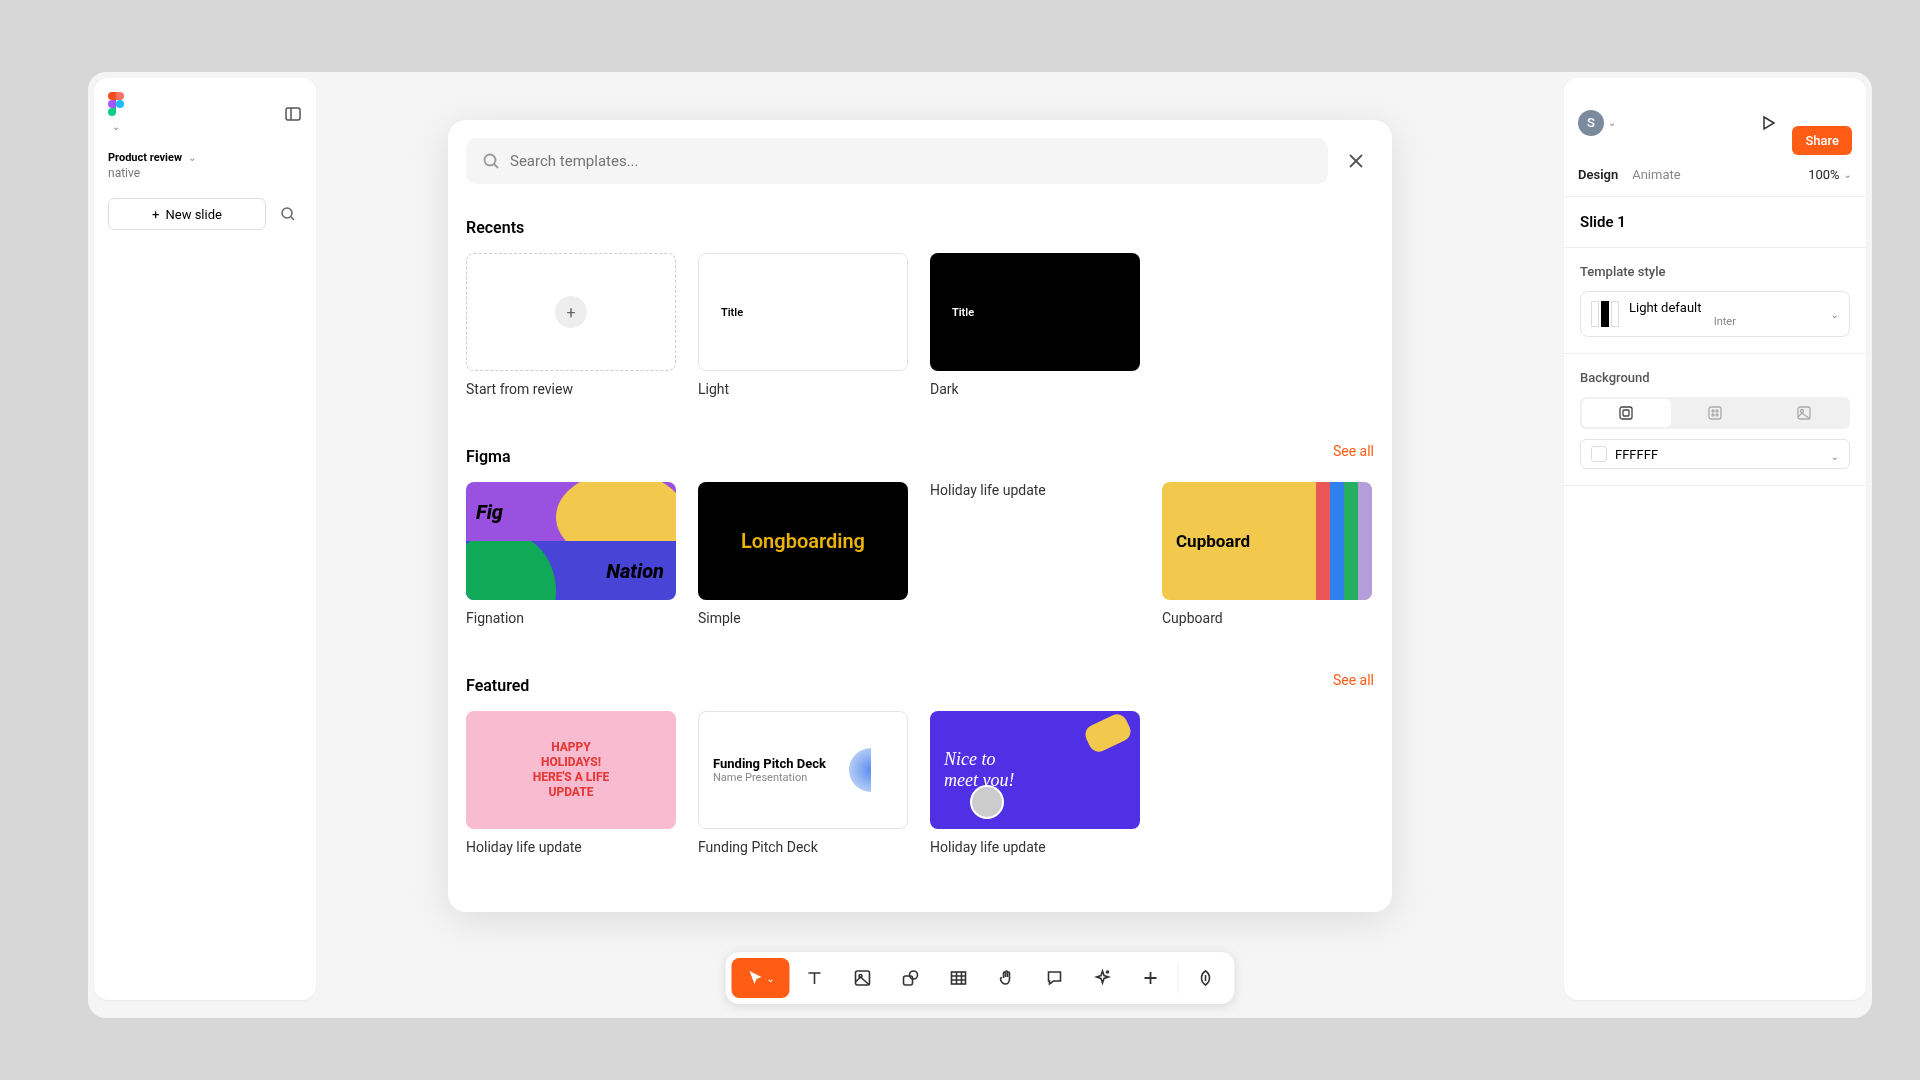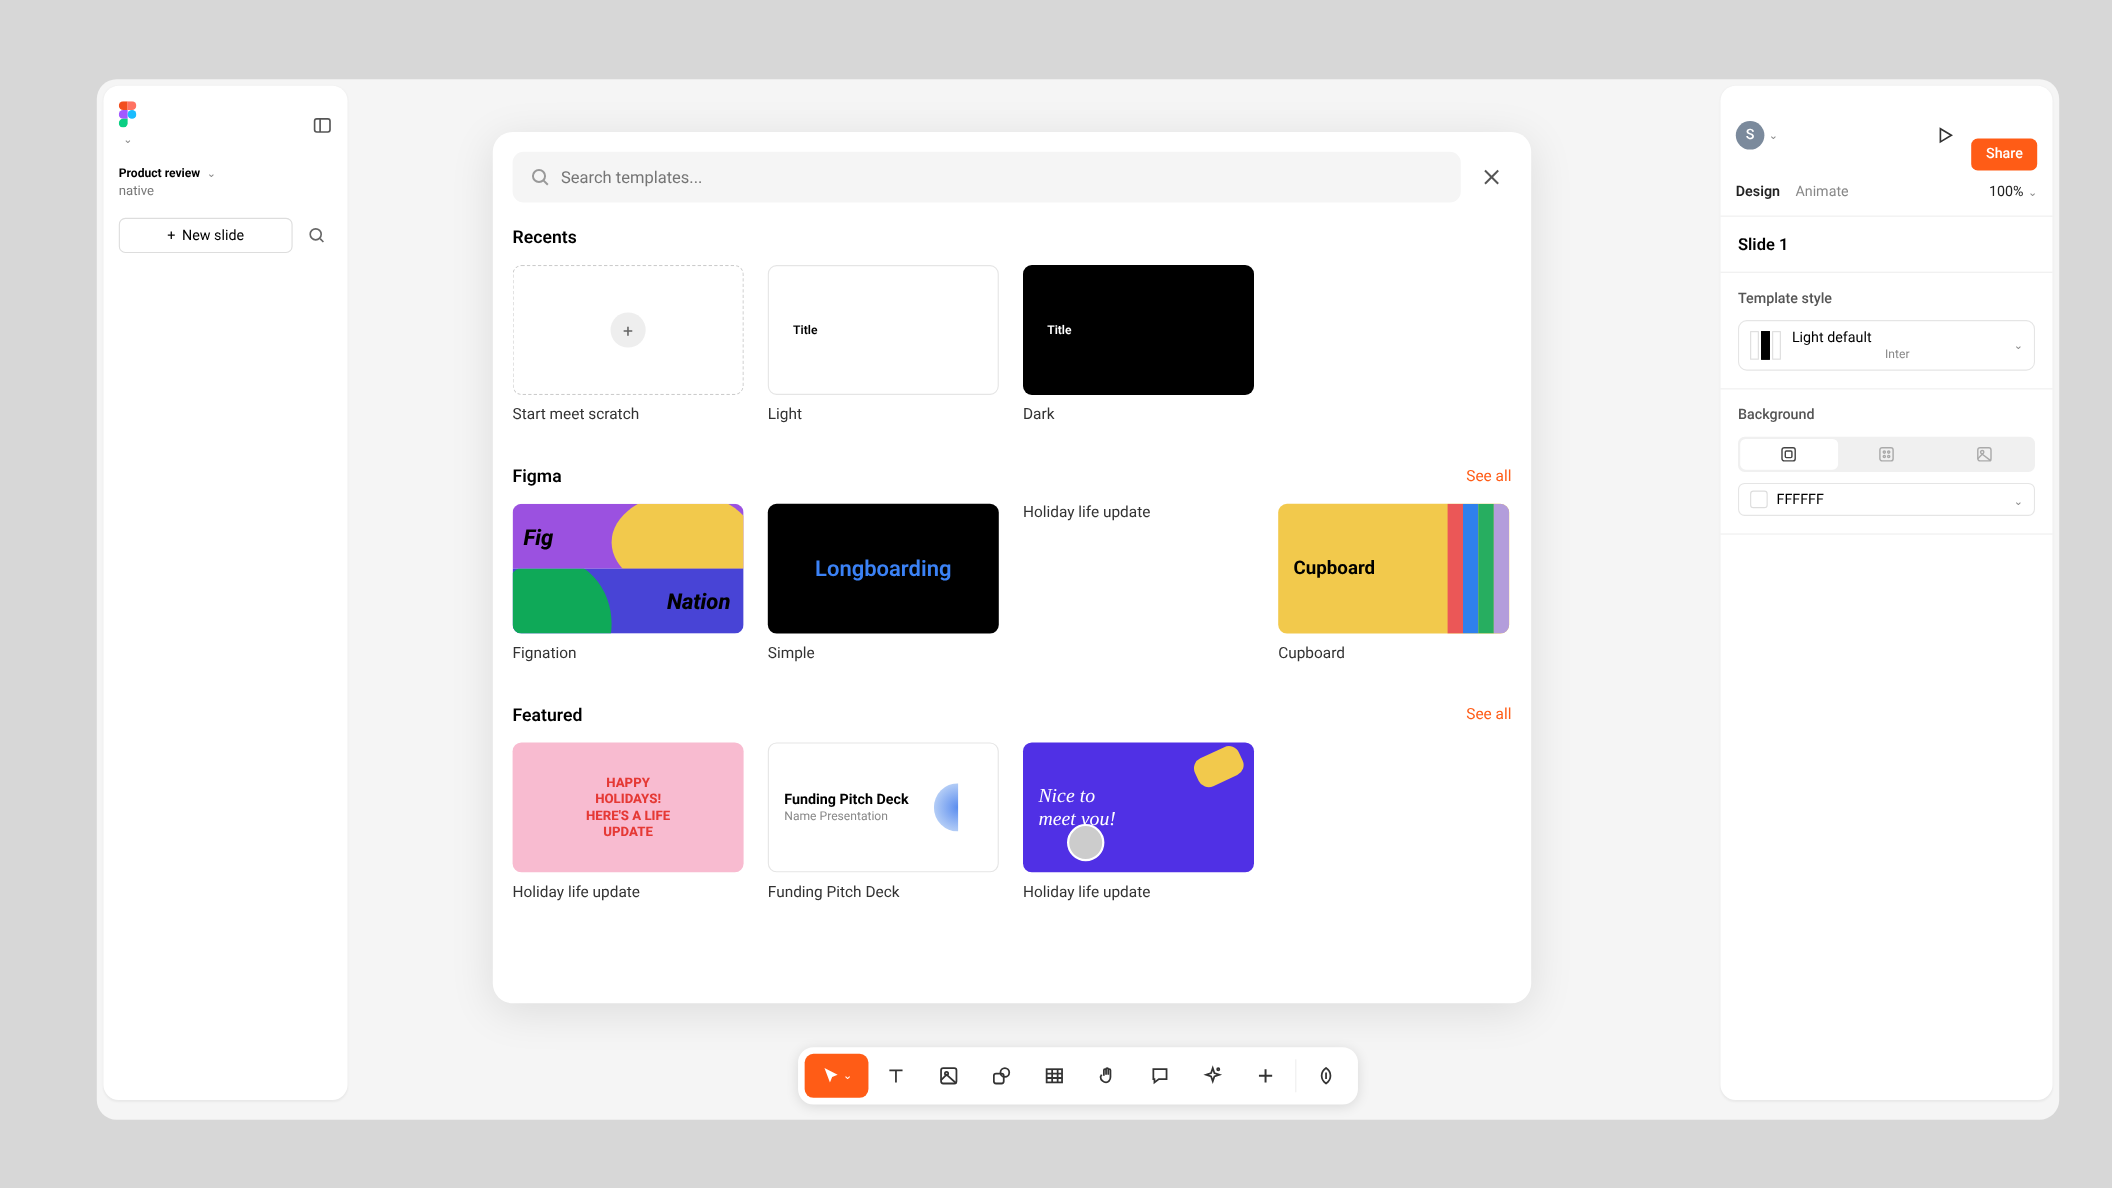--- a/index.html
+++ b/index.html
@@ -48,41 +48,41 @@
 .color-swatch { width: 16px; height: 16px; border: 1px solid #ddd; border-radius: 3px; background: #fff; }
 .color-value { flex: 1; font-size: 13px; }
 
 
 .template-modal { position: absolute; left: 360px; top: 48px; width: 944px; height: 792px; background: #fff; border-radius: 18px; box-shadow: 0 8px 40px rgba(0,0,0,0.1); padding: 18px; overflow: hidden; }
 .search-row { display: flex; align-items: center; gap: 10px; margin-bottom: 22px; }
 .search-box { flex: 1; display: flex; align-items: center; gap: 10px; background: #f5f5f5; border-radius: 10px; height: 46px; padding: 0 16px; }
 .search-box input { border: none; background: transparent; outline: none; font-size: 15px; flex: 1; color: #555; }
 .close-btn { width: 36px; height: 36px; display: flex; align-items: center; justify-content: center; cursor: pointer; color: #666; }
 .section-header { display: flex; justify-content: space-between; align-items: center; margin-bottom: 16px; }
-.section-title { font-size: 16px; font-weight: 600; }
+.section-title { font-size: 16px; font-weight: 600; margin-top: 12px; }
 .see-all { font-size: 14px; color: #ff5c16; cursor: pointer; }
 .card-row { display: flex; gap: 22px; margin-bottom: 38px; }
 .card { width: 210px; cursor: pointer; }
 .card-thumb { width: 210px; height: 118px; border-radius: 8px; overflow: hidden; margin-bottom: 10px; position: relative; }
 .card-label { font-size: 14px; color: #333; }
 .dashed-card .card-thumb { border: 1.5px dashed #ccc; display: flex; align-items: center; justify-content: center; }
 .plus-circle { width: 32px; height: 32px; border-radius: 50%; background: #eee; display: flex; align-items: center; justify-content: center; color: #666; }
 .light-thumb { border: 1px solid #e5e5e5; background: #fff; display: flex; align-items: center; padding-left: 22px; }
 .light-thumb span { font-size: 11px; font-weight: 600; }
 .dark-thumb { background: #000; display: flex; align-items: center; padding-left: 22px; }
 .dark-thumb span { font-size: 11px; font-weight: 600; color: #fff; }
 
 
 .fignation { display: flex; flex-direction: column; font-style: italic; }
 .fignation-top { flex: 1; background: #9b51e0; display: flex; align-items: center; padding-left: 10px; font-weight: 800; color: #000; font-size: 20px; position: relative; overflow: hidden; }
 .fignation-top::after { content:''; position:absolute; right:-10px; top:-10px; width:130px; height:90px; background:#f2c94c; border-radius:50%; }
 .fignation-bot { flex: 1; background: #4844d6; display: flex; align-items: center; justify-content: flex-end; padding-right: 12px; font-weight: 800; color: #000; font-size: 20px; position: relative; overflow: hidden; }
 .fignation-bot::before { content:''; position:absolute; left:-20px; top:-10px; width:110px; height:120px; background:#0fa958; border-radius:50%; }
 .fignation-bot span { position: relative; z-index: 1; }
-.simple-thumb { background: #000; display: flex; align-items: center; justify-content: center; color: #3b82f6; font-size: 20px; font-weight: 600; }
+.simple-thumb { background: #000; display: flex; align-items: center; justify-content: center; color: #eab308; font-size: 20px; font-weight: 600; }
 .community-thumb { background: #e6f2cc; display: flex; align-items: center; padding-left: 14px; font-size: 20px; font-weight: 500; position: relative; overflow: hidden; }
 .community-thumb::after { content:''; position:absolute; right:-15px; top:-15px; width:70px; height:70px; background:#9bd17a; border-radius:10px; transform:rotate(15deg); }
 .cupboard-thumb { background: #f2c94c; display: flex; align-items: center; padding-left: 14px; font-size: 17px; font-weight: 700; position: relative; overflow: hidden; }
 .cupboard-stripes { position:absolute; right:0; top:0; bottom:0; display:flex; }
 .cupboard-stripes div { width:14px; height:100%; }
 .cupboard-stripes div:nth-child(1){background:#eb5757;}
 .cupboard-stripes div:nth-child(2){background:#2f80ed;}
 .cupboard-stripes div:nth-child(3){background:#27ae60;}
 .cupboard-stripes div:nth-child(4){background:#b39ddb;}
 
@@ -247,21 +247,21 @@
     </div>
 
     <div class="section-header">
       <div class="section-title">Recents</div>
     </div>
     <div class="card-row">
       <div class="card dashed-card">
         <div class="card-thumb">
             <div class="plus-circle">+</div>
           </div>
-        <div class="card-label">Start meet scratch</div>
+        <div class="card-label">Start from review</div>
       </div>
       <div class="card">
         <div class="card-thumb light-thumb">
             <span>Title</span>
           </div>
         <div class="card-label">Light</div>
       </div>
       <div class="card">
         <div class="card-thumb dark-thumb">
             <span>Title</span>

